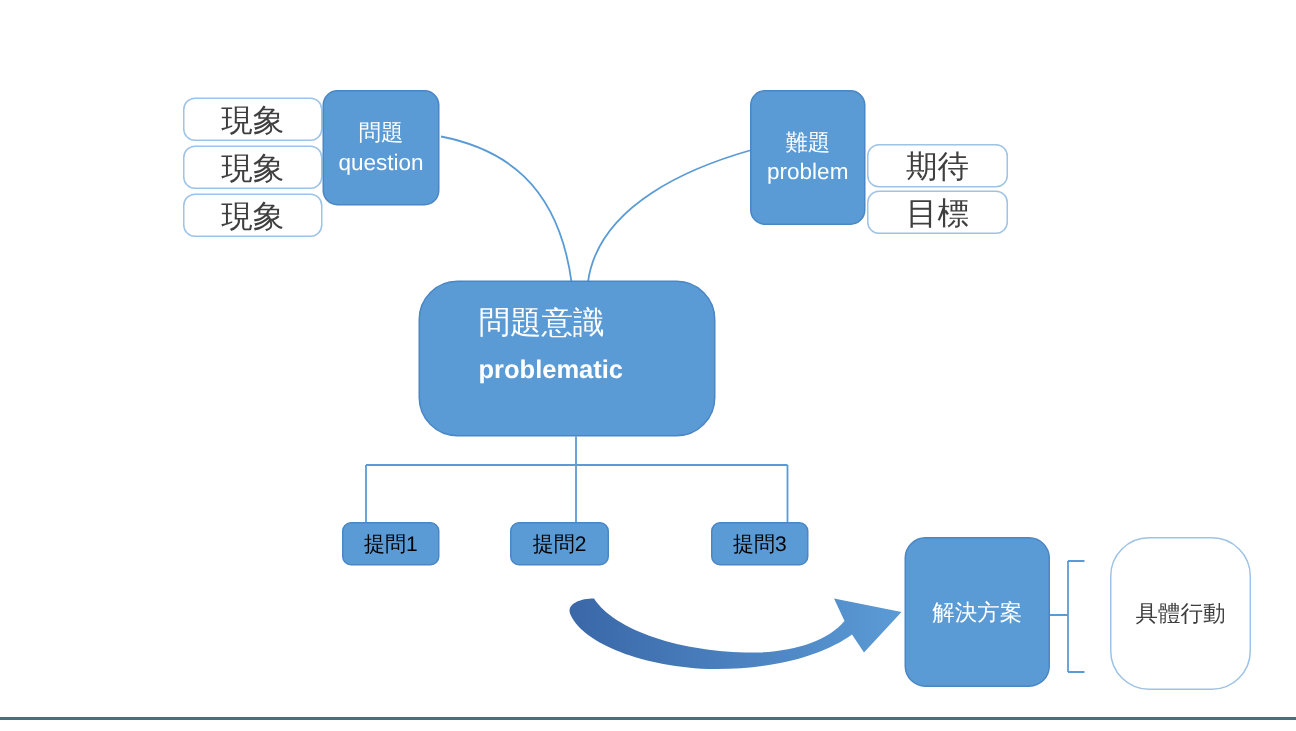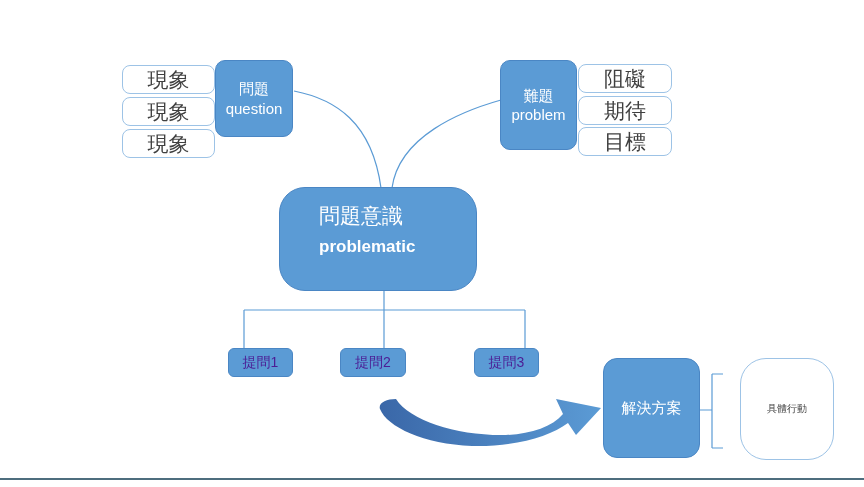--- a/index.html
+++ b/index.html
@@ -37,36 +37,36 @@
     box-sizing:border-box;color:#ffffff;padding:16px 0 0 39px;
   }
   #problematic-box .t1{font-size:21px;line-height:1.15;}
   #problematic-box .t2{font-size:17px;font-weight:bold;margin-top:9px;}
 
   
   .qbox{
     position:absolute;top:348px;width:65px;height:29px;
     background:#5b9bd5;border:1px solid #4a86c4;border-radius:6px;
     display:flex;align-items:center;justify-content:center;
-    color:#4c1d95;font-size:14px;box-sizing:border-box;
+    color:#000000;font-size:14px;box-sizing:border-box;
   }
   #q1{left:228px;} #q2{left:340px;width:66px;} #q3{left:474px;}
 
   
   #solution-box{
     position:absolute;left:603px;top:358px;width:97px;height:100px;
     background:#5b9bd5;border:1px solid #4a86c4;border-radius:14px;
     display:flex;align-items:center;justify-content:center;
     color:#ffffff;font-size:15px;box-sizing:border-box;
   }
   #action-box{
     position:absolute;left:740px;top:358px;width:94px;height:102px;
     background:#ffffff;border:1px solid #9dc3e6;border-radius:26px;
     display:flex;align-items:center;justify-content:center;
-    color:#3f3f3f;font-size:10px;box-sizing:border-box;
+    color:#3f3f3f;font-size:15px;box-sizing:border-box;
   }
 
   .footer-line{position:absolute;left:0;top:478px;width:864px;height:2px;background:#4d6d7e;}
 </style>
 </head>
 <body>
 
 <div class="canvas">
 
   <svg class="lines" viewBox="0 0 864 487">
@@ -109,23 +109,20 @@
   <div id="question-box" class="hub">
     <span>問題</span>
     <span>question</span>
   </div>
 
   <div id="problem-box" class="hub">
     <span>難題</span>
     <span>problem</span>
   </div>
 
-  <div id="obst" class="wbox right">
-    <span>阻礙</span>
-  </div>
   <div id="expect" class="wbox right">
     <span>期待</span>
   </div>
   <div id="goal" class="wbox right">
     <span>目標</span>
   </div>
 
   <div id="problematic-box">
     <div class="t1">問題意識</div>
     <div class="t2">problematic</div>

